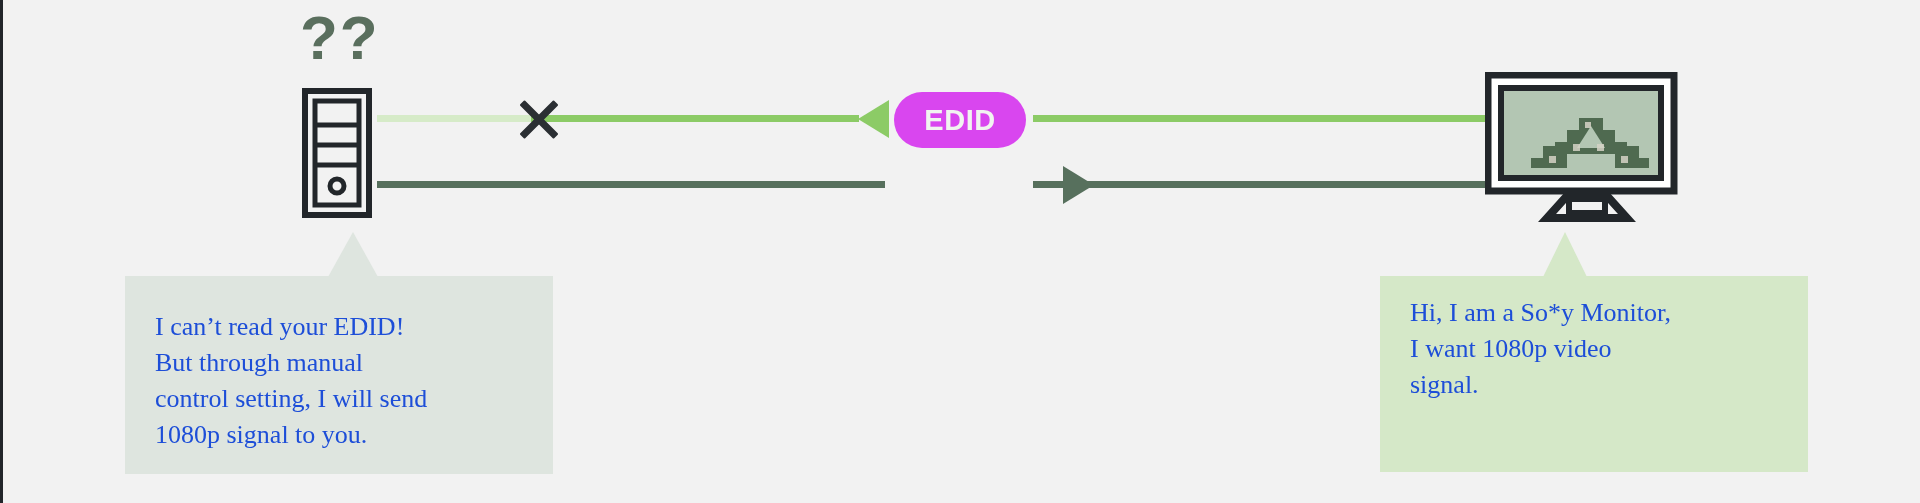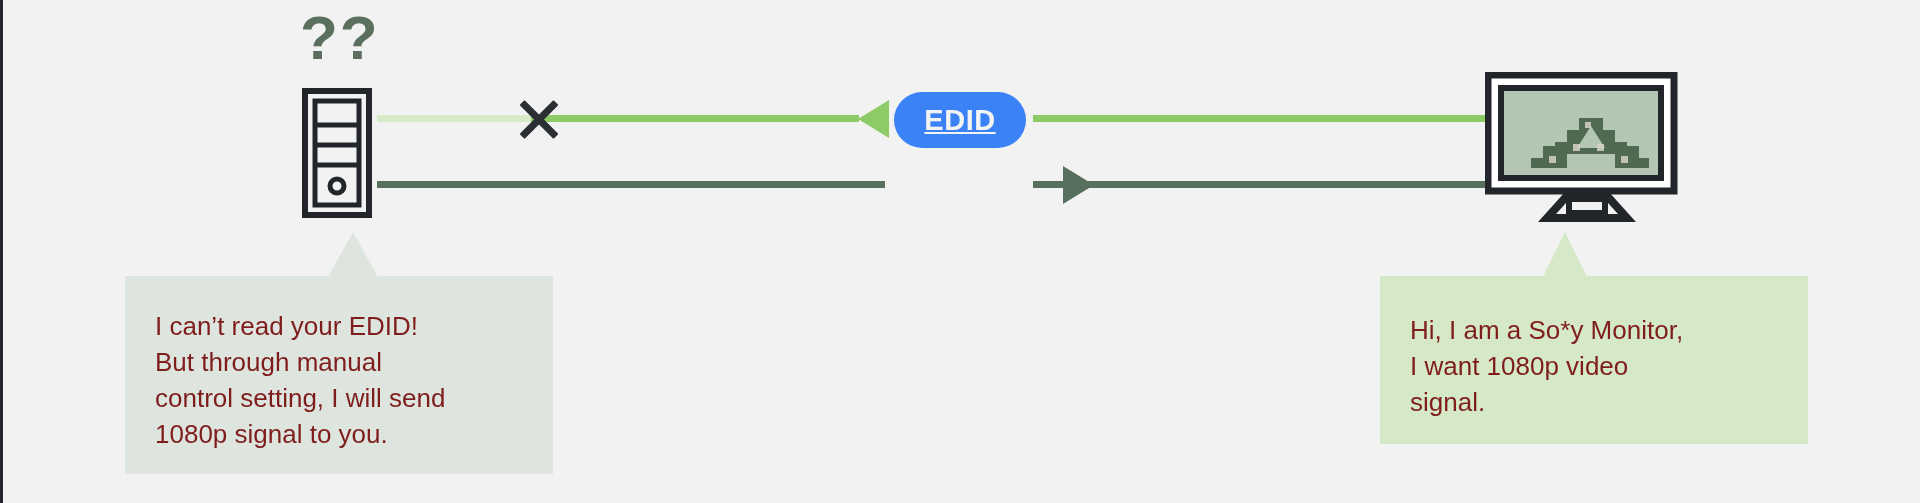--- a/index.html
+++ b/index.html
@@ -137,44 +137,43 @@
     font-family: "Liberation Sans", sans-serif;
     font-weight: bold;
     white-space: nowrap;
   }
   #edid-pill {
     left: 891px;
     top: 92px;
     width: 132px;
     height: 56px;
     border-radius: 28px;
-    background: #3b82f6;
+    background: #d946ef;
     font-size: 29px;
     letter-spacing: 0.5px;
-    text-decoration: underline;
   }
   #video-pill {
     left: 879px;
     top: 158px;
     width: 160px;
     height: 52px;
     border-radius: 26px;
     background: #57705d;
     font-size: 29px;
     letter-spacing: 0.3px;
   }
 
   
   .bubble {
     position: absolute;
     box-sizing: border-box;
-    font-family: Liberation Sans, sans-serif;
+    font-family: Liberation Serif, serif;
     font-size: 26px;
     line-height: 1.38;
-    color: #7f1d1d;
+    color: #1d4ed8;
     white-space: pre-line;
   }
   .tail {
     position: absolute;
     width: 0;
     height: 0;
   }
   #bubble-left {
     left: 122px;
     top: 276px;
@@ -187,23 +186,23 @@
     left: 325px;
     top: 232px;
     border-left: 25px solid transparent;
     border-right: 25px solid transparent;
     border-bottom: 45px solid #dee5df;
   }
   #bubble-right {
     left: 1377px;
     top: 276px;
     width: 428px;
-    height: 168px;
+    height: 196px;
     background: #d5e8c8;
-    padding: 37px 28px 0 30px;
+    padding: 19px 28px 0 30px;
   }
   #tail-right {
     left: 1540px;
     top: 232px;
     border-left: 22px solid transparent;
     border-right: 22px solid transparent;
     border-bottom: 45px solid #d5e8c8;
   }
 </style>
 </head>

